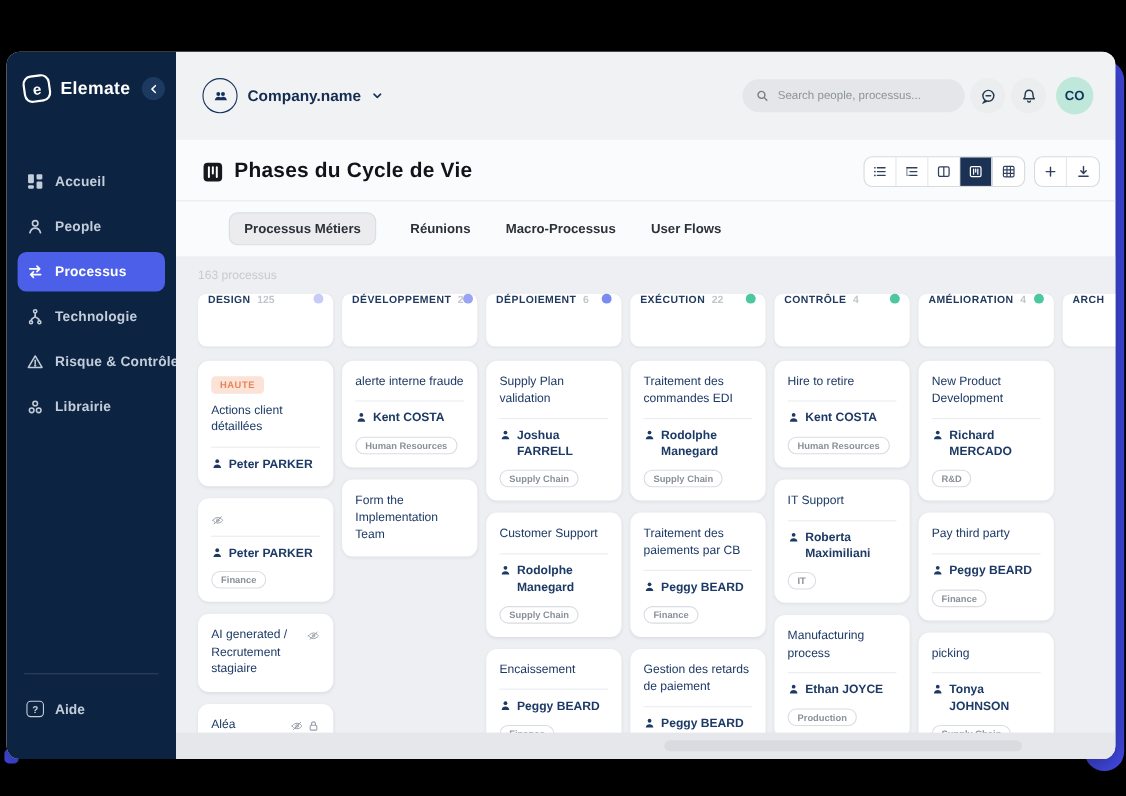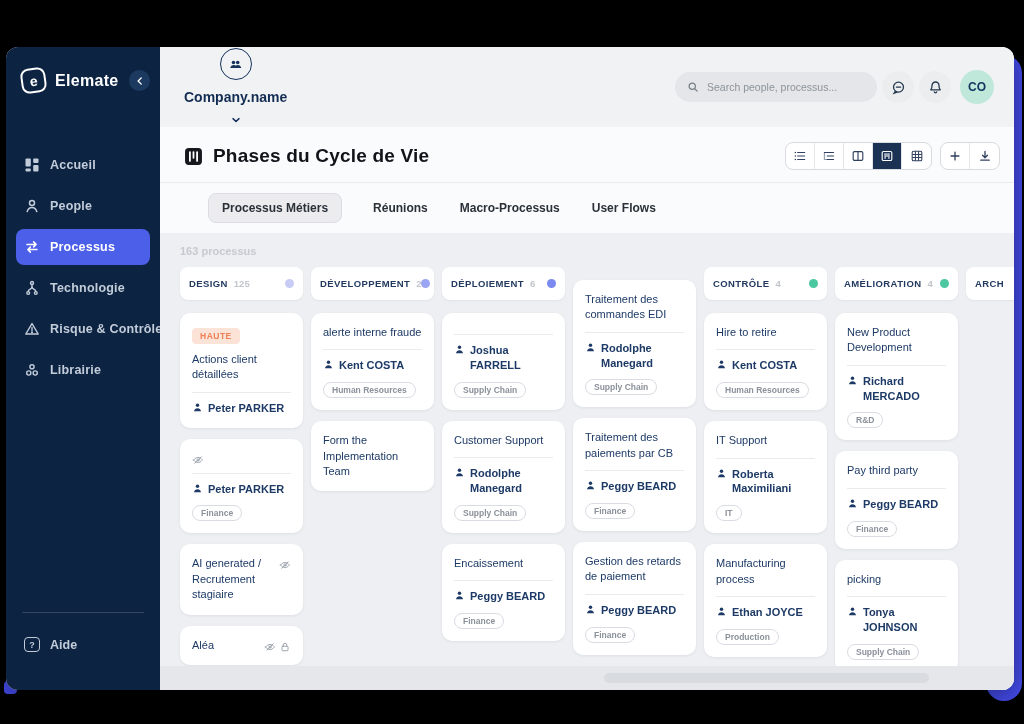--- a/index.html
+++ b/index.html
@@ -30,21 +30,21 @@
   .ic svg { width:100%; height:100%; }
   .side-bottom { margin-top:auto; padding:0 10px 30px; }
   .side-divider { border-top:1px solid rgba(255,255,255,.16); margin:0 6px 16px; }
   .help-row { display:flex; align-items:center; gap:10px; padding:8px 8px; font-size:12.5px; font-weight:600; cursor:pointer; }
   .help-box { width:16px; height:15px; border:1.6px solid #c3cdda; border-radius:4px; font-size:9px; font-weight:700;
               display:flex; align-items:center; justify-content:center; flex:none; }
 
   
   .main { flex:1; display:flex; flex-direction:column; min-width:0; }
   .topbar { height:80px; flex:none; background:#f1f2f4; display:flex; align-items:center; padding:0 20px 0 24px; }
-  .company { display:flex; align-items:center; gap:9px; font-size:14px; font-weight:800; color:#132c52; cursor:pointer;flex-direction:column; }
+  .company { display:flex; align-items:center; gap:9px; font-size:14px; font-weight:800; color:#132c52; cursor:pointer; }
   .company-ic { width:32px; height:32px; border:1.6px solid #16325c; border-radius:50%; display:flex; align-items:center; justify-content:center; color:#16325c; }
   .company-ic svg { width:17px; height:17px; }
   .company .chev { width:12px; height:12px; color:#16325c; }
   .top-right { margin-left:auto; display:flex; align-items:center; gap:5px; }
   .search { width:202px; height:30px; background:#e4e6e9; border-radius:15px; display:flex; align-items:center;
             gap:8px; padding:0 12px; color:#8d939b; font-size:10.5px; cursor:text; }
   .search .ic { width:12px; height:12px; color:#777e87; }
   .round-btn { width:32px; height:32px; border-radius:50%; background:#ebedef; border:none; color:#25394f;
                display:flex; align-items:center; justify-content:center; cursor:pointer; }
   .round-btn svg { width:15px; height:15px; }
@@ -62,24 +62,24 @@
           justify-content:center; cursor:pointer; border-right:1px solid #e4e6ea; }
   .vbtn:last-child { border-right:none; }
   .vbtn.active { background:#1b3254; color:#fff; }
   .vbtn svg { width:14px; height:14px; }
 
   .tabs { display:flex; align-items:center; gap:30px; padding:10px 24px; }
   .tab { font-size:12px; font-weight:600; color:#2b3139; cursor:pointer; padding:7px 0; border:1px solid transparent; }
   .tab.active { background:#ececef; border:1px solid #dcdde2; border-radius:8px; padding:7px 13px; font-weight:700;margin-left:24px; }
 
   .board-wrap { flex:1; position:relative; background:#edeff2; padding:12px 0 0 20px; overflow:hidden; min-height:0; }
-  .proc-count { font-size:11px; color:#c6cad0; margin-bottom:10px; font-weight:700; }
+  .proc-count { font-size:11px; color:#c6cad0; margin-bottom:10px; font-weight:400; }
   .board { display:flex; gap:8px; align-items:flex-start; }
   .col { width:123px; flex:none; }
-  .col-head { background:#fff; border-radius:8px; height:33px; display:flex; align-items:center; padding:0 9px;
+  .col-head { background:#fff; border-radius:8px; height:48px; display:flex; align-items:flex-start; padding:0 9px;
               box-shadow:0 1px 2px rgba(20,30,60,.06); cursor:default; }
   .col-label { font-size:9.5px; font-weight:800; color:#223a60; letter-spacing:.4px; white-space:nowrap; }
   .col-count { font-size:9.5px; color:#c2c6cc; margin-left:6px; font-weight:700; }
   .col-dot { width:9px; height:9px; border-radius:50%; margin-left:auto; flex:none; }
   .cards { margin-top:13px; display:flex; flex-direction:column; gap:11px; }
   .card { background:#fff; border-radius:10px; padding:12px; box-shadow:0 1px 3px rgba(20,30,60,.07); cursor:pointer; }
   .card.stub { height:42px; }
   .badge { display:inline-block; background:#fbe3d7; color:#ec8057; font-size:8.5px; font-weight:800; letter-spacing:.5px;
            padding:3px 8px; border-radius:4px; margin-bottom:8px; }
   .card-title-row { display:flex; gap:4px; }
@@ -381,21 +381,23 @@
                   </div>
                 </div>
               </div>
               <div class="col">
                 <div class="col-head">
                   <span class="col-label">DÉPLOIEMENT</span>
                   <span class="col-count">6</span>
                   <span class="col-dot" style="background: rgb(123, 138, 240);"></span>
                 </div>
                 <div class="cards">
-                  <div class="card"><div class="card-div"></div><div class="assignee">
+                  <div class="card"><div class="card-title-row">
+                      <div class="card-title">Supply Plan validation</div>
+                    </div><div class="card-div"></div><div class="assignee">
                       <span class="ic"><svg viewBox="0 0 16 16" fill="currentColor">
                           <circle cx="8" cy="4.7" r="2.5"></circle>
                           <path d="M2.9 13.6c.6-3 2.5-4.4 5.1-4.4s4.5 1.4 5.1 4.4z"></path>
                         </svg></span>
                       <span>Joshua FARRELL</span>
                     </div><span class="tag">Supply Chain</span></div>
                   <div class="card"><div class="card-title-row">
                       <div class="card-title">Customer Support</div>
                     </div><div class="card-div"></div><div class="assignee">
                       <span class="ic"><svg viewBox="0 0 16 16" fill="currentColor">
@@ -409,20 +411,25 @@
                     </div><div class="card-div"></div><div class="assignee">
                       <span class="ic"><svg viewBox="0 0 16 16" fill="currentColor">
                           <circle cx="8" cy="4.7" r="2.5"></circle>
                           <path d="M2.9 13.6c.6-3 2.5-4.4 5.1-4.4s4.5 1.4 5.1 4.4z"></path>
                         </svg></span>
                       <span>Peggy BEARD</span>
                     </div><span class="tag">Finance</span></div>
                 </div>
               </div>
               <div class="col">
+                <div class="col-head">
+                  <span class="col-label">EXÉCUTION</span>
+                  <span class="col-count">22</span>
+                  <span class="col-dot" style="background: rgb(76, 199, 160);"></span>
+                </div>
                 <div class="cards">
                   <div class="card"><div class="card-title-row">
                       <div class="card-title">Traitement des commandes EDI</div>
                     </div><div class="card-div"></div><div class="assignee">
                       <span class="ic"><svg viewBox="0 0 16 16" fill="currentColor">
                           <circle cx="8" cy="4.7" r="2.5"></circle>
                           <path d="M2.9 13.6c.6-3 2.5-4.4 5.1-4.4s4.5 1.4 5.1 4.4z"></path>
                         </svg></span>
                       <span>Rodolphe Manegard</span>
                     </div><span class="tag">Supply Chain</span></div>

